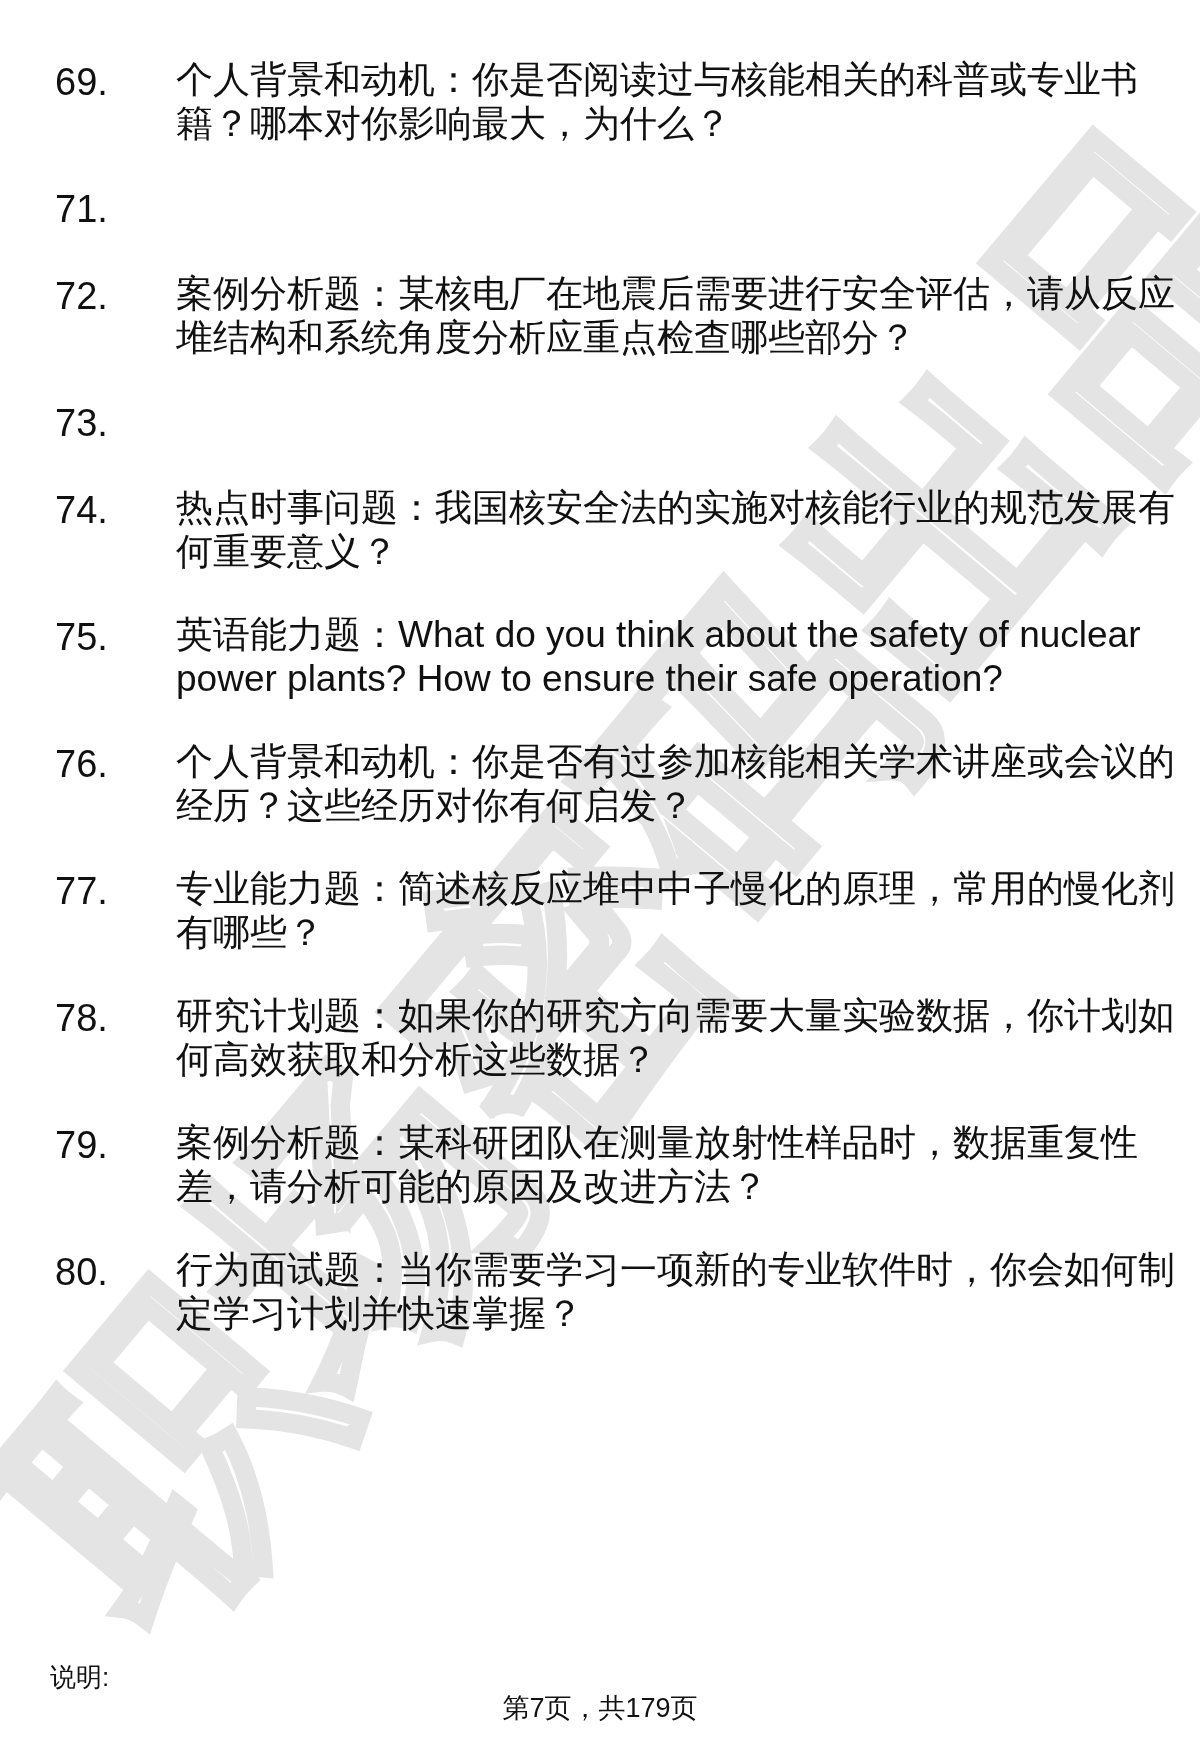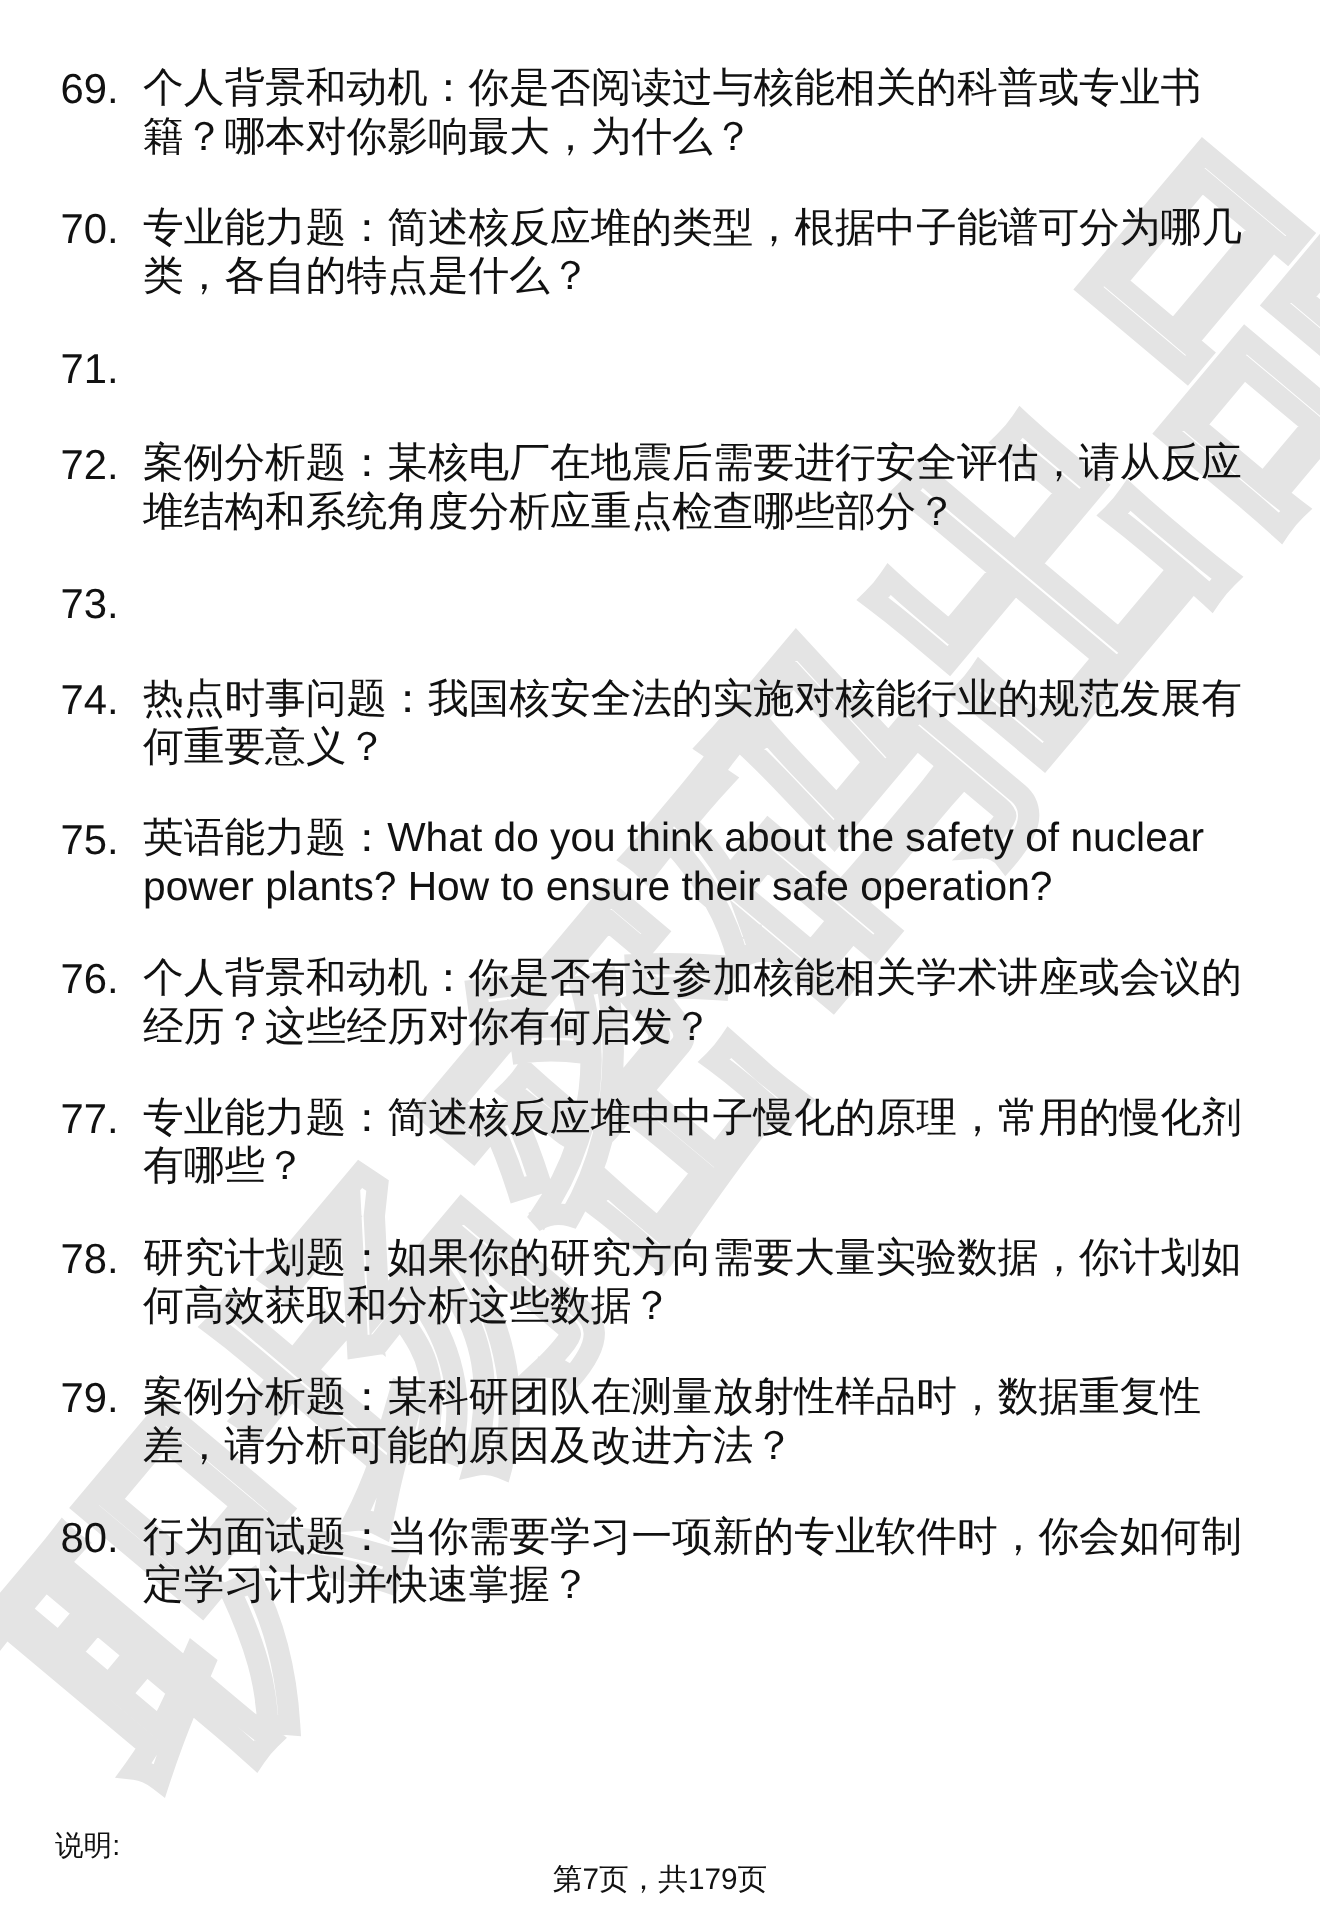--- a/index.html
+++ b/index.html
@@ -34,20 +34,21 @@
     position: absolute;
     top: 58px;
     left: 0;
     right: 0;
     z-index: 1;
   }
   .q-row {
     display: flex;
     align-items: flex-start;
     margin-bottom: 39px;
+    justify-content: space-between;
   }
   .q-num {
     flex-shrink: 0;
     margin-left: 55px;
     width: 75px;
     font-size: 38px;
     line-height: 48px;
   }
   .q-text {
     width: 1024px;
@@ -77,24 +78,20 @@
 
 <div class="watermark">职场密码出品</div>
 
 <div class="content">
 
   <div class="q-row">
     <div class="q-num">69.</div>
     <div class="q-text">个人背景和动机：你是否阅读过与核能相关的科普或专业书籍？哪本对你影响最大，为什么？</div>
   </div>
 
-  <div class="q-row">
-    <div class="q-num">70.</div>
-    <div class="q-text">专业能力题：简述核反应堆的类型，根据中子能谱可分为哪几类，各自的特点是什么？</div>
-  </div>
 
   <div class="q-row">
     <div class="q-num">71.</div>
   </div>
 
   <div class="q-row">
     <div class="q-num">72.</div>
     <div class="q-text">案例分析题：某核电厂在地震后需要进行安全评估，请从反应堆结构和系统角度分析应重点检查哪些部分？</div>
   </div>
 

